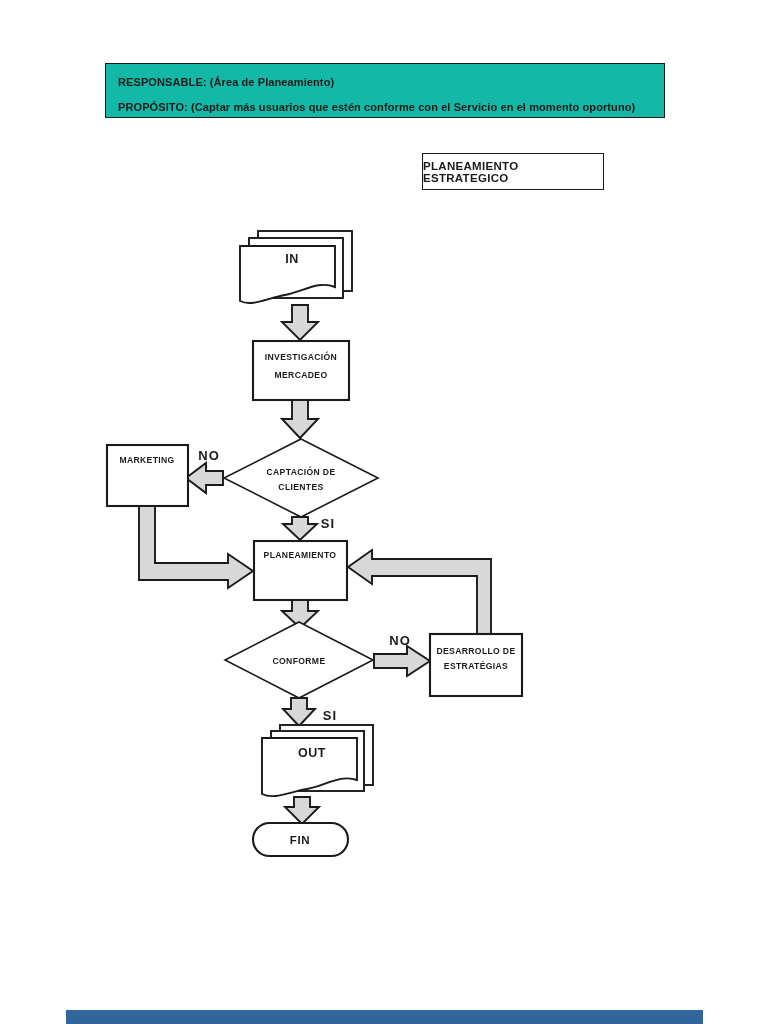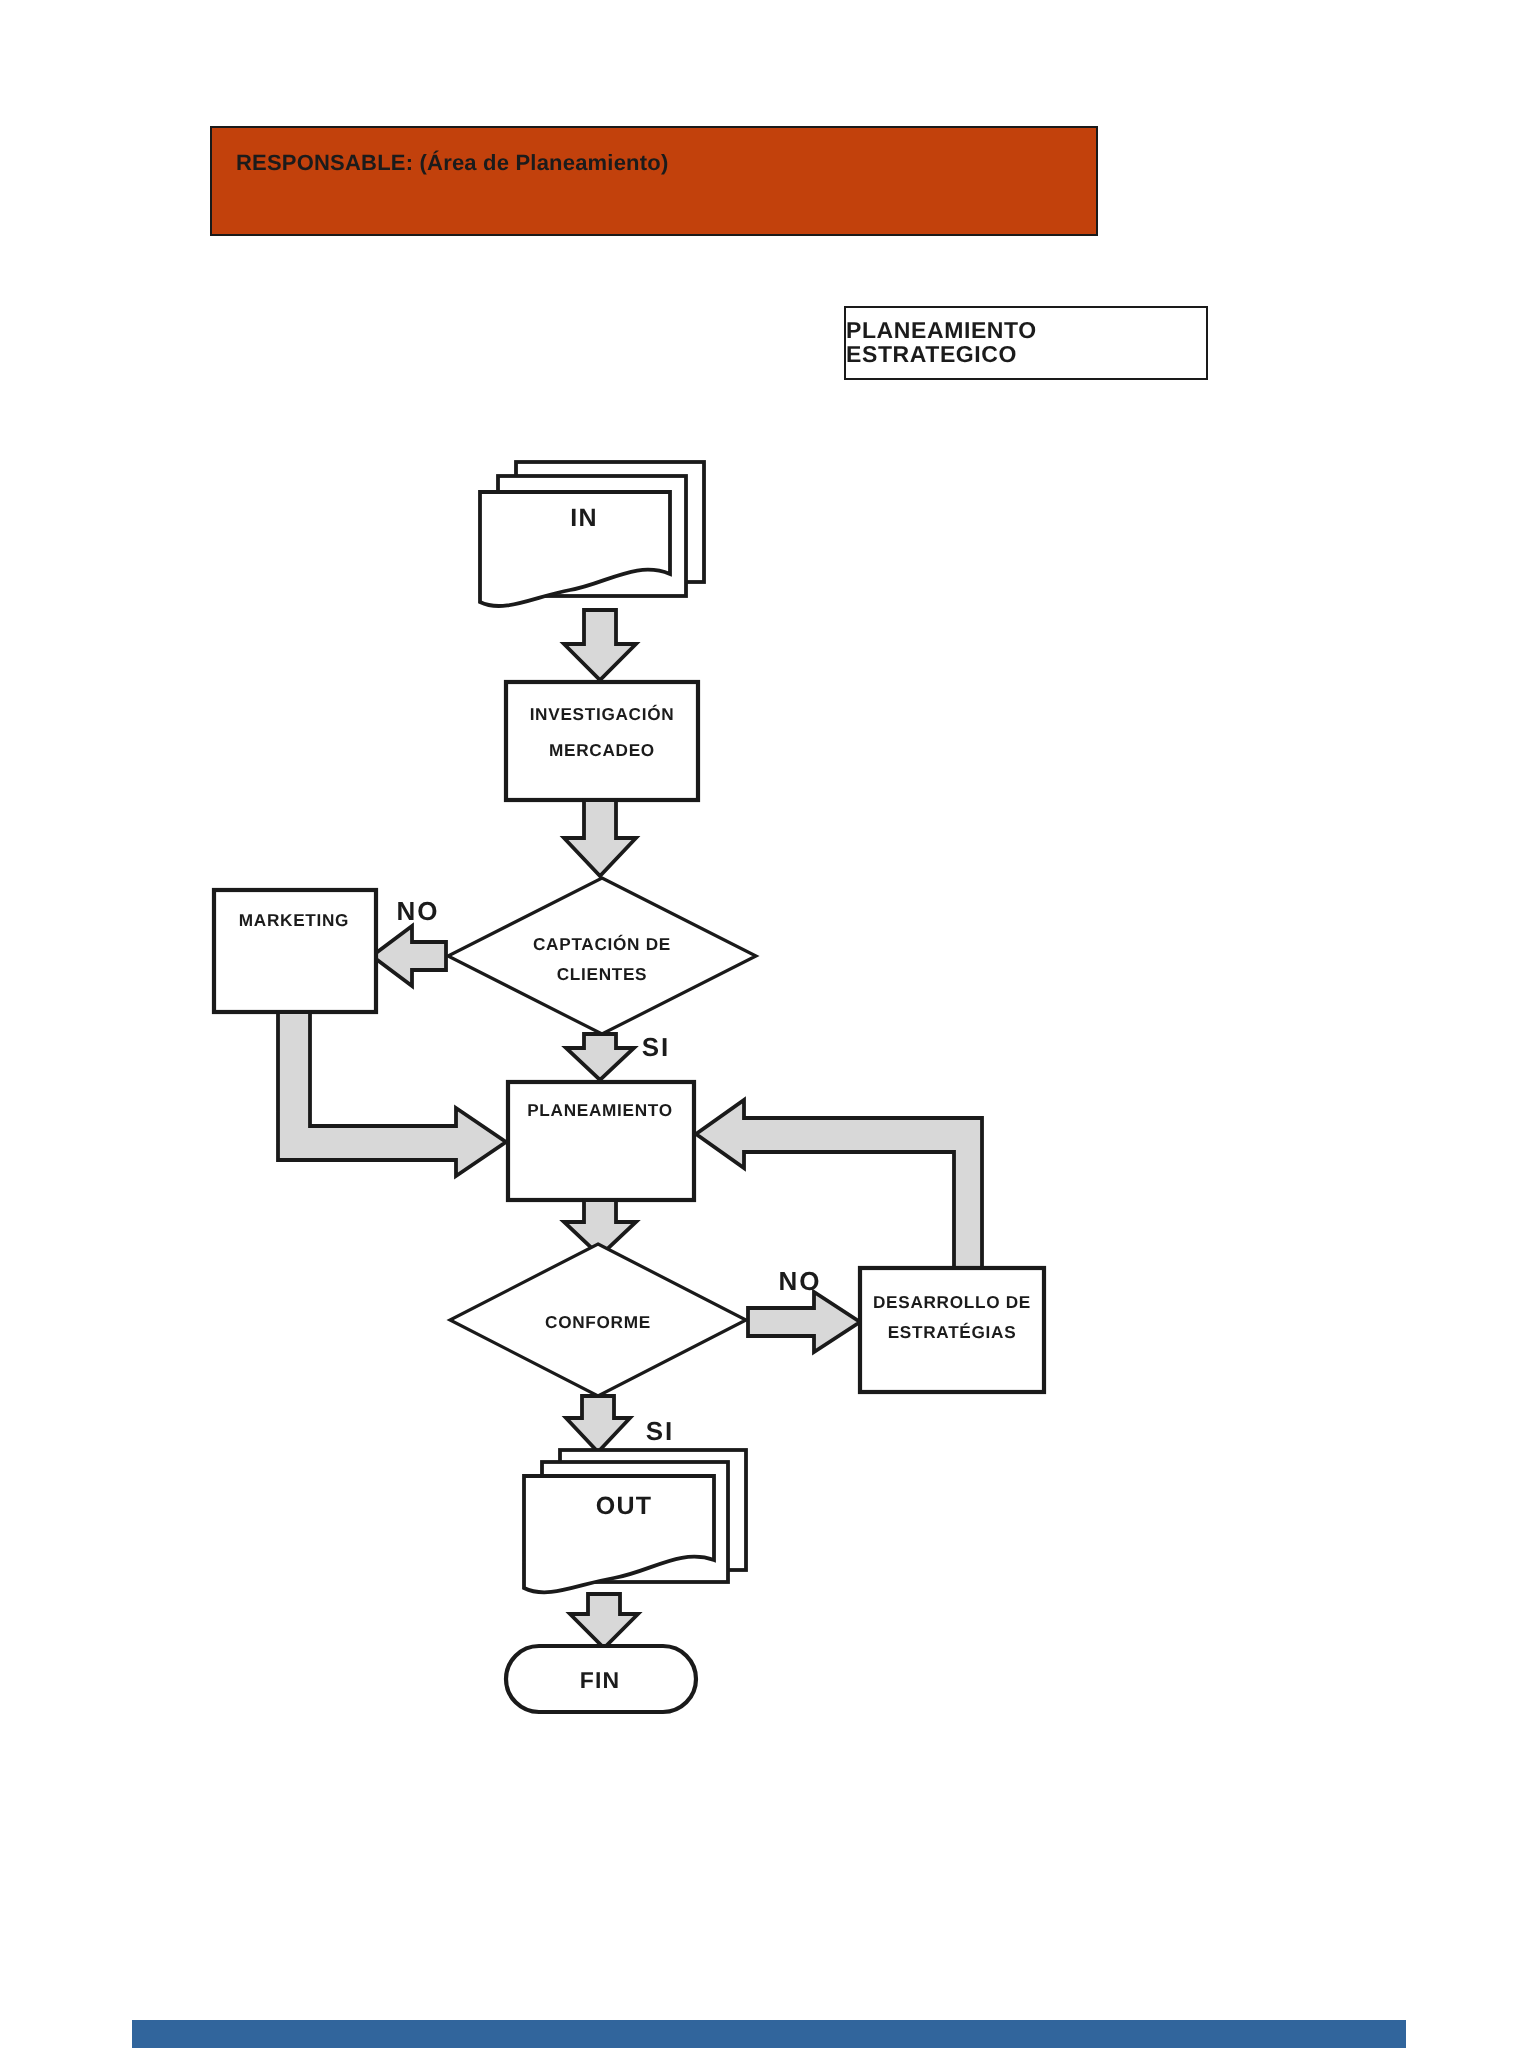--- a/index.html
+++ b/index.html
@@ -3,22 +3,22 @@
 <meta charset="utf-8">
 <style>
   html,body{margin:0;padding:0;}
   body{
     width:768px;height:1024px;position:relative;background:#ffffff;
     font-family:"Liberation Sans", sans-serif;color:#1b1b1b;overflow:hidden;
   }
   .page{position:absolute;left:0;top:0;width:768px;height:1024px;background:#ffffff;}
 
   .header-box{
-    position:absolute;left:105px;top:63px;width:444px;height:55px;
-    border:1.6px solid #1a1a1a;background:#c2410c;box-sizing:border-box;
+    position:absolute;left:105px;top:63px;width:560px;height:55px;
+    border:1.6px solid #1a1a1a;background:#14b8a6;box-sizing:border-box;
     padding:6px 12px 12px 12px;
   }
   .header-line{font-size:11px;line-height:25px;white-space:nowrap;letter-spacing:.1px;}
   .hdr-label{font-weight:700;}
   .hdr-value{font-weight:700;}
 
   .title-box{
     position:absolute;left:422px;top:153px;width:182px;height:37px;
     border:1.6px solid #1a1a1a;background:#ffffff;box-sizing:border-box;
     display:flex;align-items:center;justify-content:center;
@@ -43,20 +43,21 @@
     position:absolute;left:66px;top:1010px;width:637px;height:14px;
   }
 </style>
 </head>
 <body>
 
 <div class="page">
 
   <div class="header-box">
     <div class="header-line"><span class="hdr-label">RESPONSABLE</span><span class="hdr-value">: (Área de Planeamiento)</span></div>
+    <div class="header-line"><span class="hdr-label">PROPÓSITO</span><span class="hdr-value">: (Captar más usuarios que estén conforme con el Servicio en el momento oportuno)</span></div>
   </div>
 
   <div class="title-box">
     <span class="title-text">PLANEAMIENTO ESTRATEGICO</span>
   </div>
 
   <svg class="flow" width="768" height="1024" viewBox="0 0 768 1024">
 
     <g>
       <rect class="shape doc" x="258" y="231" width="94" height="60"></rect>

